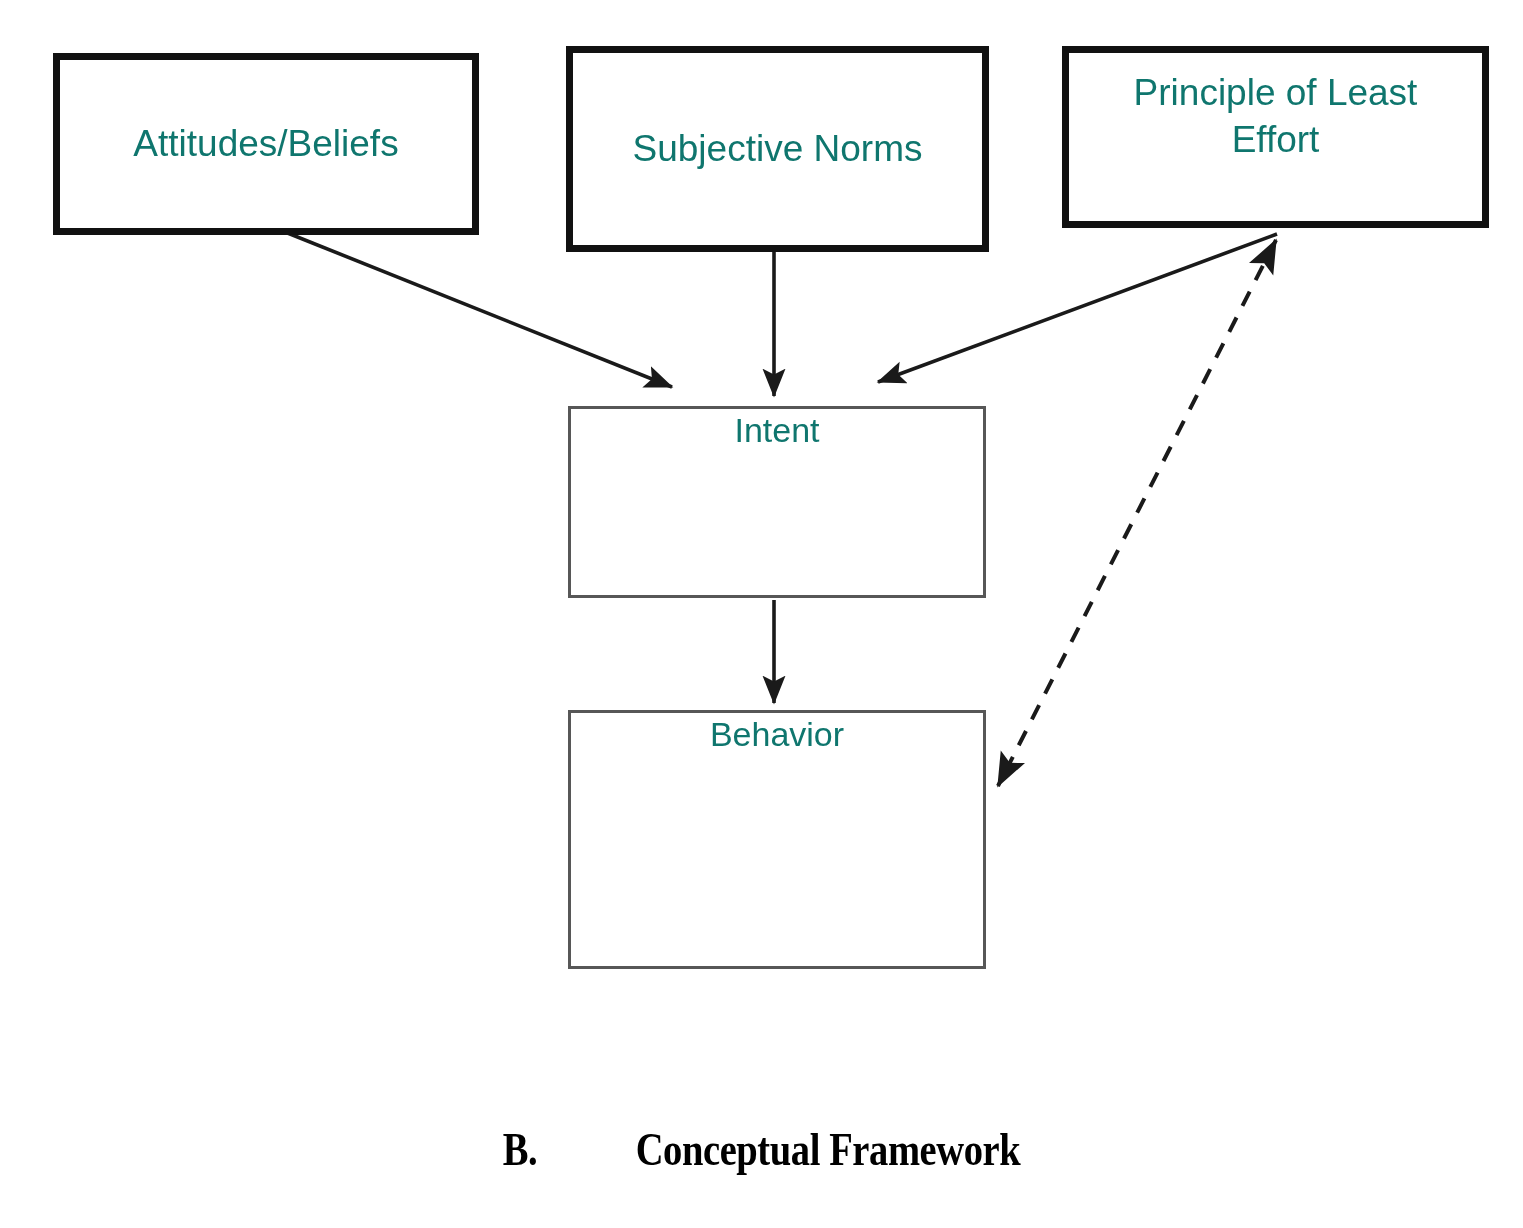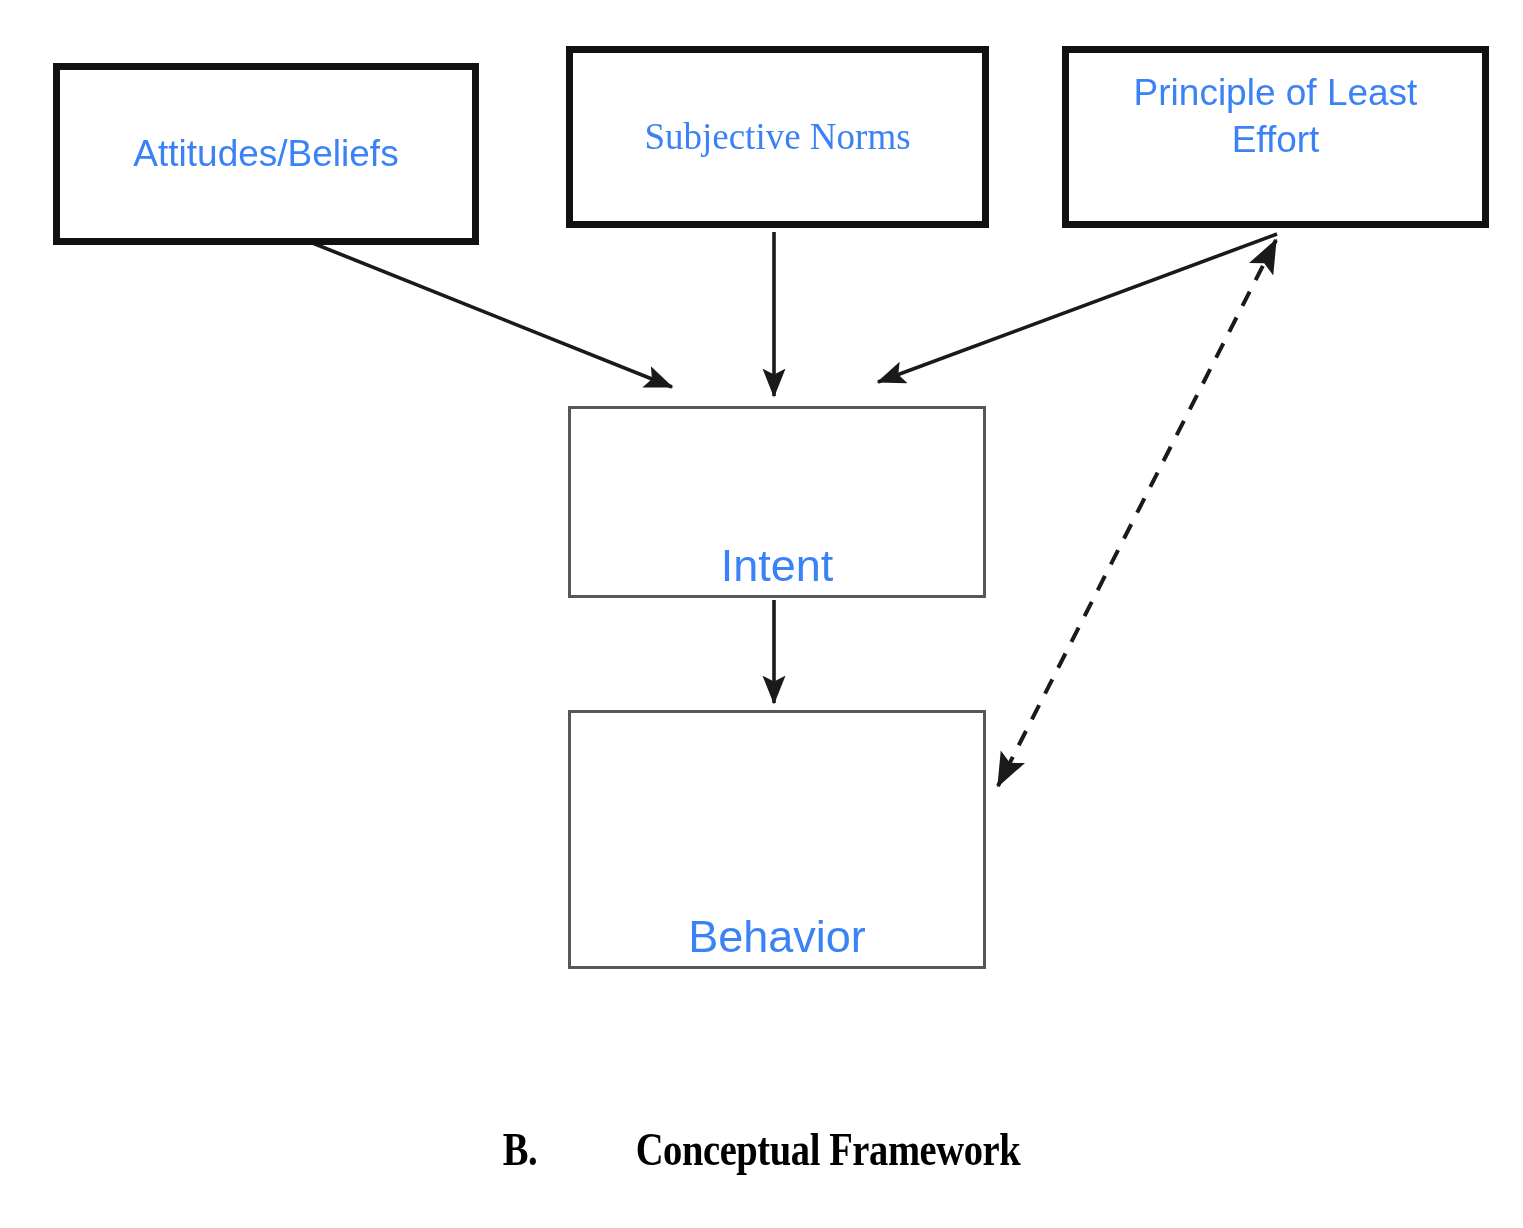--- a/index.html
+++ b/index.html
@@ -20,43 +20,43 @@
     overflow: hidden;
   }
   .node {
     position: absolute;
     box-sizing: border-box;
     background: #ffffff;
     display: flex;
     justify-content: center;
     text-align: center;
     line-height: 1.28;
-    color: #3b82f6;
+    color: #0f766e;
     font-family: "Liberation Sans", sans-serif;
   }
   .node-label {
     display: block;
     width: 100%;
     white-space: pre-line;
   }
   
   .node.heavy {
     border: 7px solid #111111;
     align-items: center;
     font-size: 37px;
   }
   .node.heavy.top-aligned {
     align-items: flex-start;
     padding-top: 16px;
   }
   
   .node.light {
     border: 3px solid #575757;
-    align-items: flex-end;
-    font-size: 45px;
+    align-items: flex-start;
+    font-size: 34px;
   }
   #svg-layer {
     position: absolute;
     left: 0;
     top: 0;
     width: 1523px;
     height: 1228px;
     pointer-events: none;
   }
   .caption {
@@ -101,25 +101,25 @@
 
     <line x1="774" y1="232" x2="774" y2="396" stroke="#1a1a1a" stroke-width="3.6" marker-end="url(#arrowSolid)"></line>
 
     <line x1="1277" y1="234" x2="878" y2="382" stroke="#1a1a1a" stroke-width="3.6" marker-end="url(#arrowSolid)"></line>
 
     <line x1="774" y1="600" x2="774" y2="703" stroke="#1a1a1a" stroke-width="3.6" marker-end="url(#arrowSolid)"></line>
 
     <line x1="1276" y1="240" x2="998" y2="786" stroke="#1a1a1a" stroke-width="4" stroke-dasharray="16 13" marker-start="url(#arrowDashStart)" marker-end="url(#arrowDash)"></line>
   </svg>
 
-  <div class="node heavy" style="left:53px; top:63px; width:426px; height:182px;text-align:center;">
+  <div class="node heavy" style="left:53px; top:53px; width:426px; height:182px;text-align:center;">
     <span class="node-label">Attitudes/Beliefs</span>
   </div>
 
-  <div class="node heavy" style="left:566px; top:46px; width:423px; height:182px;font-family:Liberation Serif, serif;">
+  <div class="node heavy" style="left:566px; top:46px; width:423px; height:206px;">
     <span class="node-label">Subjective Norms</span>
   </div>
 
   <div class="node heavy top-aligned" style="left:1062px; top:46px; width:427px; height:182px;">
     <span class="node-label">Principle of Least
 Effort</span>
   </div>
 
   <div class="node light" style="left:568px; top:406px; width:418px; height:192px;">
     <span class="node-label">Intent</span>

